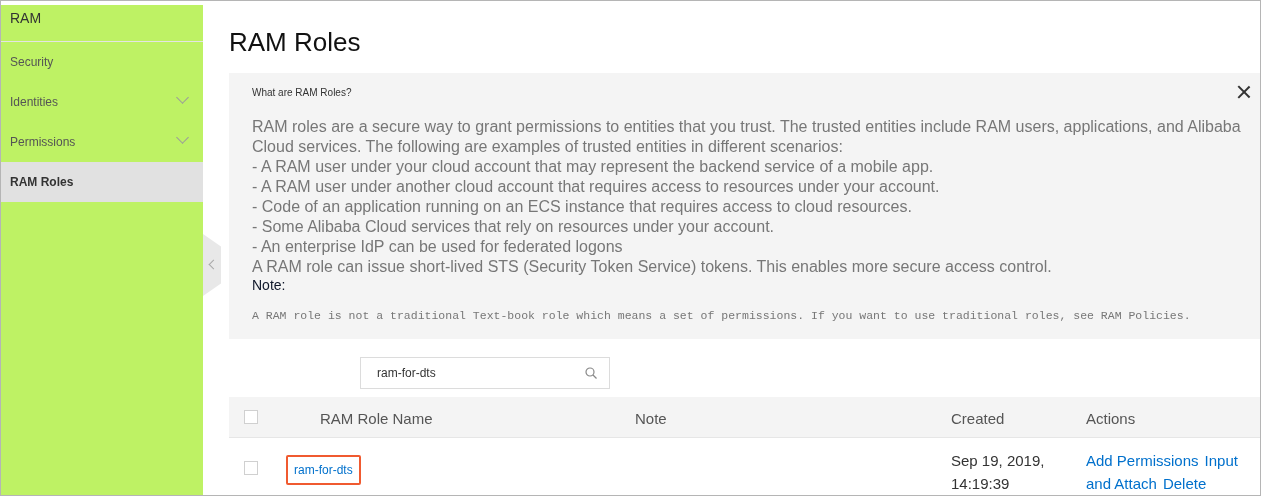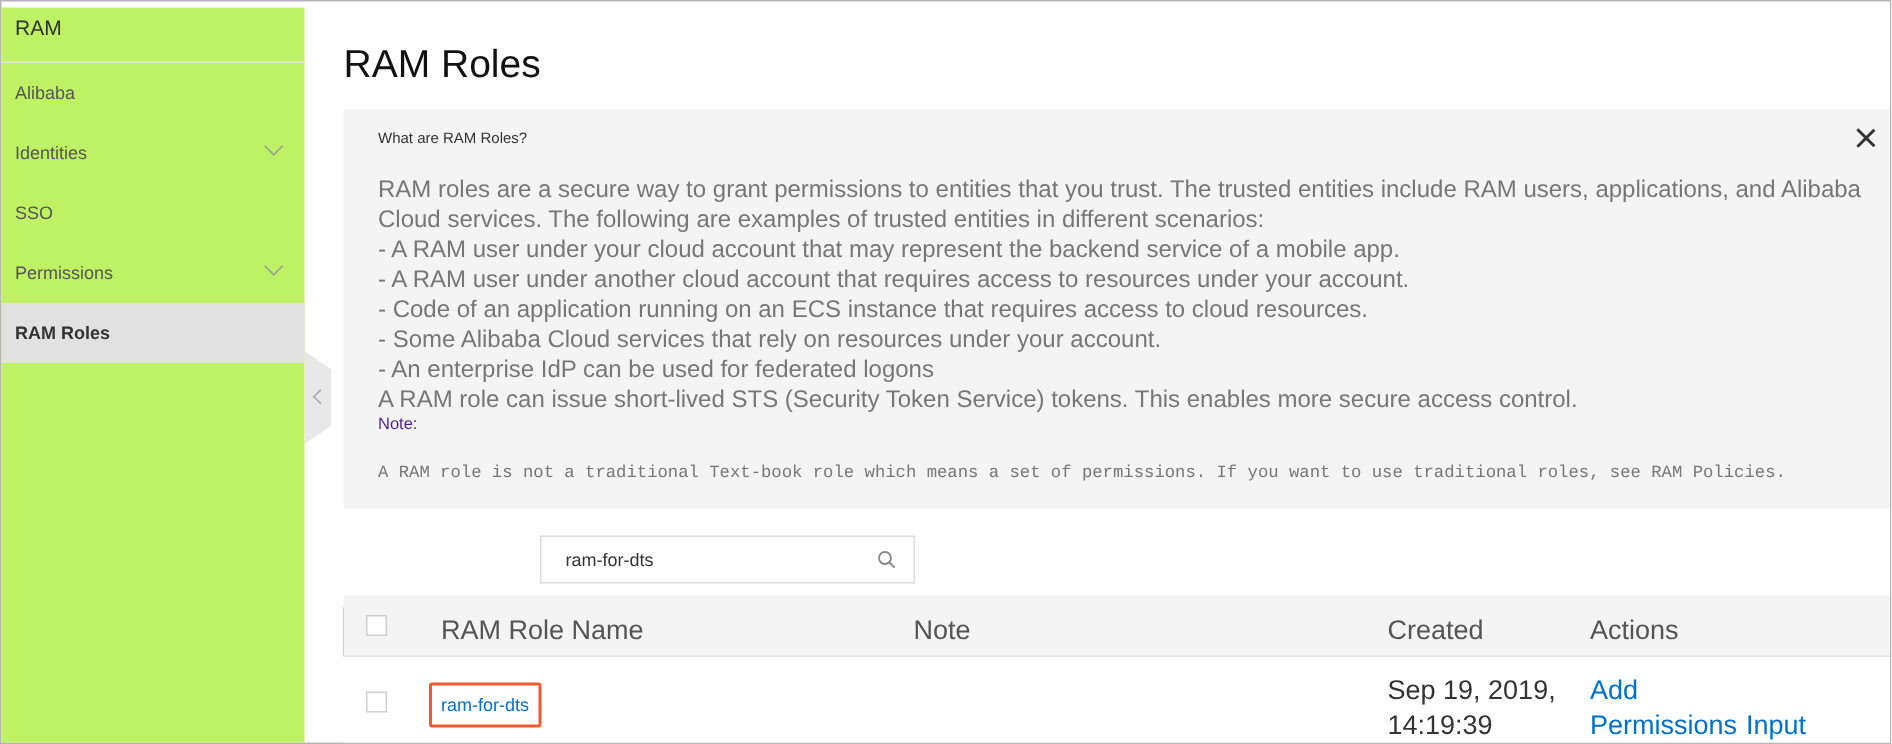--- a/index.html
+++ b/index.html
@@ -66,21 +66,21 @@
     content: ""; position: absolute; left: 6px; top: -1px; width: 1.5px; height: 16px;
     background: #333;
   }
   .info-close::before { transform: rotate(45deg); }
   .info-close::after { transform: rotate(-45deg); }
   .info-body {
     position: absolute; left: 23px; top: 44px; width: 990px;
     font-size: 16px; color: #777; line-height: 20px;
   }
   .info-note-title {
-    position: absolute; left: 23px; top: 204px; font-size: 11px; color: #4c1d95;
+    position: absolute; left: 23px; top: 204px; font-size: 14px; color: #0f172a;
   }
   .info-note-body {
     position: absolute; left: 23px; top: 236px;
     font-size: 11.5px; color: #777; font-family: Liberation Mono, monospace;
   }
   
   .create-btn {
     position: absolute; left: 0; top: 356px; width: 123px; height: 32px;
     background: #0070cc; color: #fff; font-size: 12px; border: none;
     line-height: 32px; text-align: center; cursor: pointer; padding: 0;
@@ -101,21 +101,21 @@
   }
   
   .table-head {
     position: absolute; left: 0; top: 396px; width: 1032px; height: 40px;
     background: #f4f4f4; border-bottom: 1px solid #e6e6e6;
   }
   .table-row {
     position: absolute; left: 0; top: 437px; width: 1032px; height: 60px;
     border-bottom: 1px solid #e6e6e6; background: #fff;
   }
-  .cell { position: absolute; font-size: 18px; }
+  .cell { position: absolute; font-size: 15px; margin-left: 26px; }
   .th { color: #555; top: 13px; }
   .checkbox {
     position: absolute; left: 15px; width: 12px; height: 12px;
     border: 1px solid #d0d0d0; background: #fff; cursor: pointer;
   }
   .role-link {
     position: absolute; left: 57px; top: 17px; height: 26px; line-height: 26px;
     padding: 0 6px; border: 2px solid #f05a30; border-radius: 2px;
     color: #0070cc; font-size: 12px; cursor: pointer;
   }
@@ -124,28 +124,25 @@
   .link { color: #0070cc; cursor: pointer; margin-right: 6px; }
 </style>
 </head>
 <body>
 
 <div class="frame">
 
   <div class="sidebar">
     <div class="sidebar-title">RAM</div>
     <div class="nav-item">
-      <span>Alibaba</span>
+      <span>Security</span>
     </div>
     <div class="nav-item">
       <span>Identities</span>
       <span class="nav-chevron"></span>
-    </div>
-    <div class="nav-item">
-      <span>SSO</span>
     </div>
     <div class="nav-item">
       <span>Permissions</span>
       <span class="nav-chevron"></span>
     </div>
     <div class="nav-item active">
       <span>RAM Roles</span>
     </div>
   </div>
 

